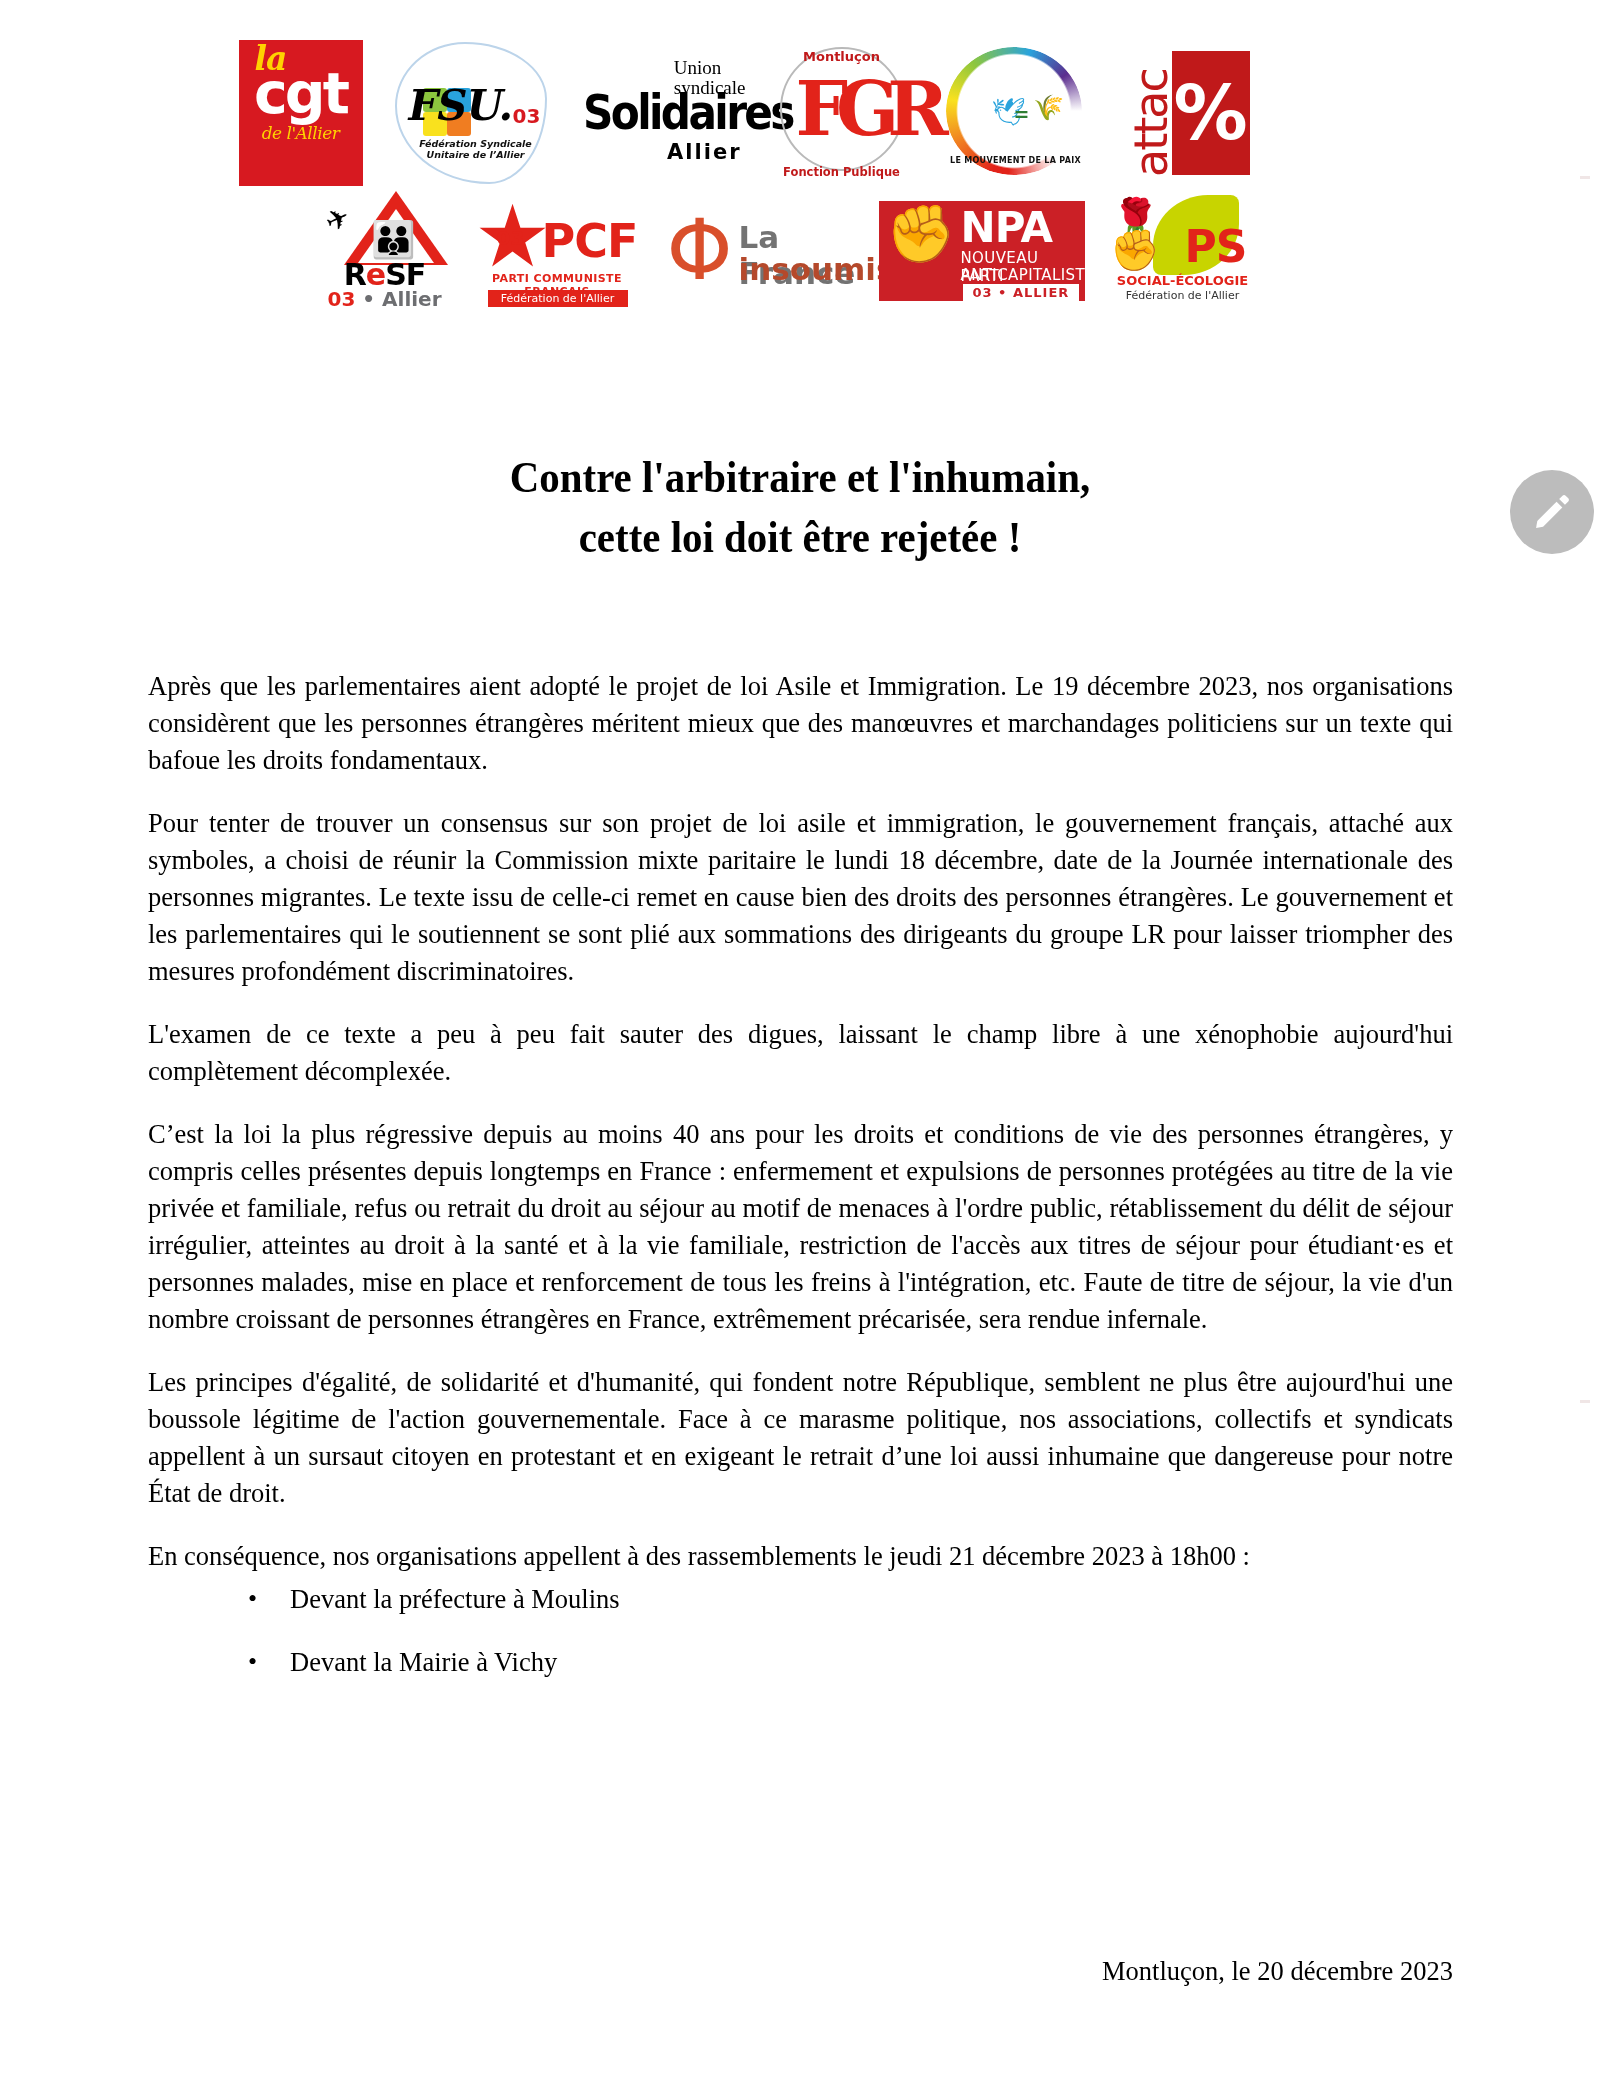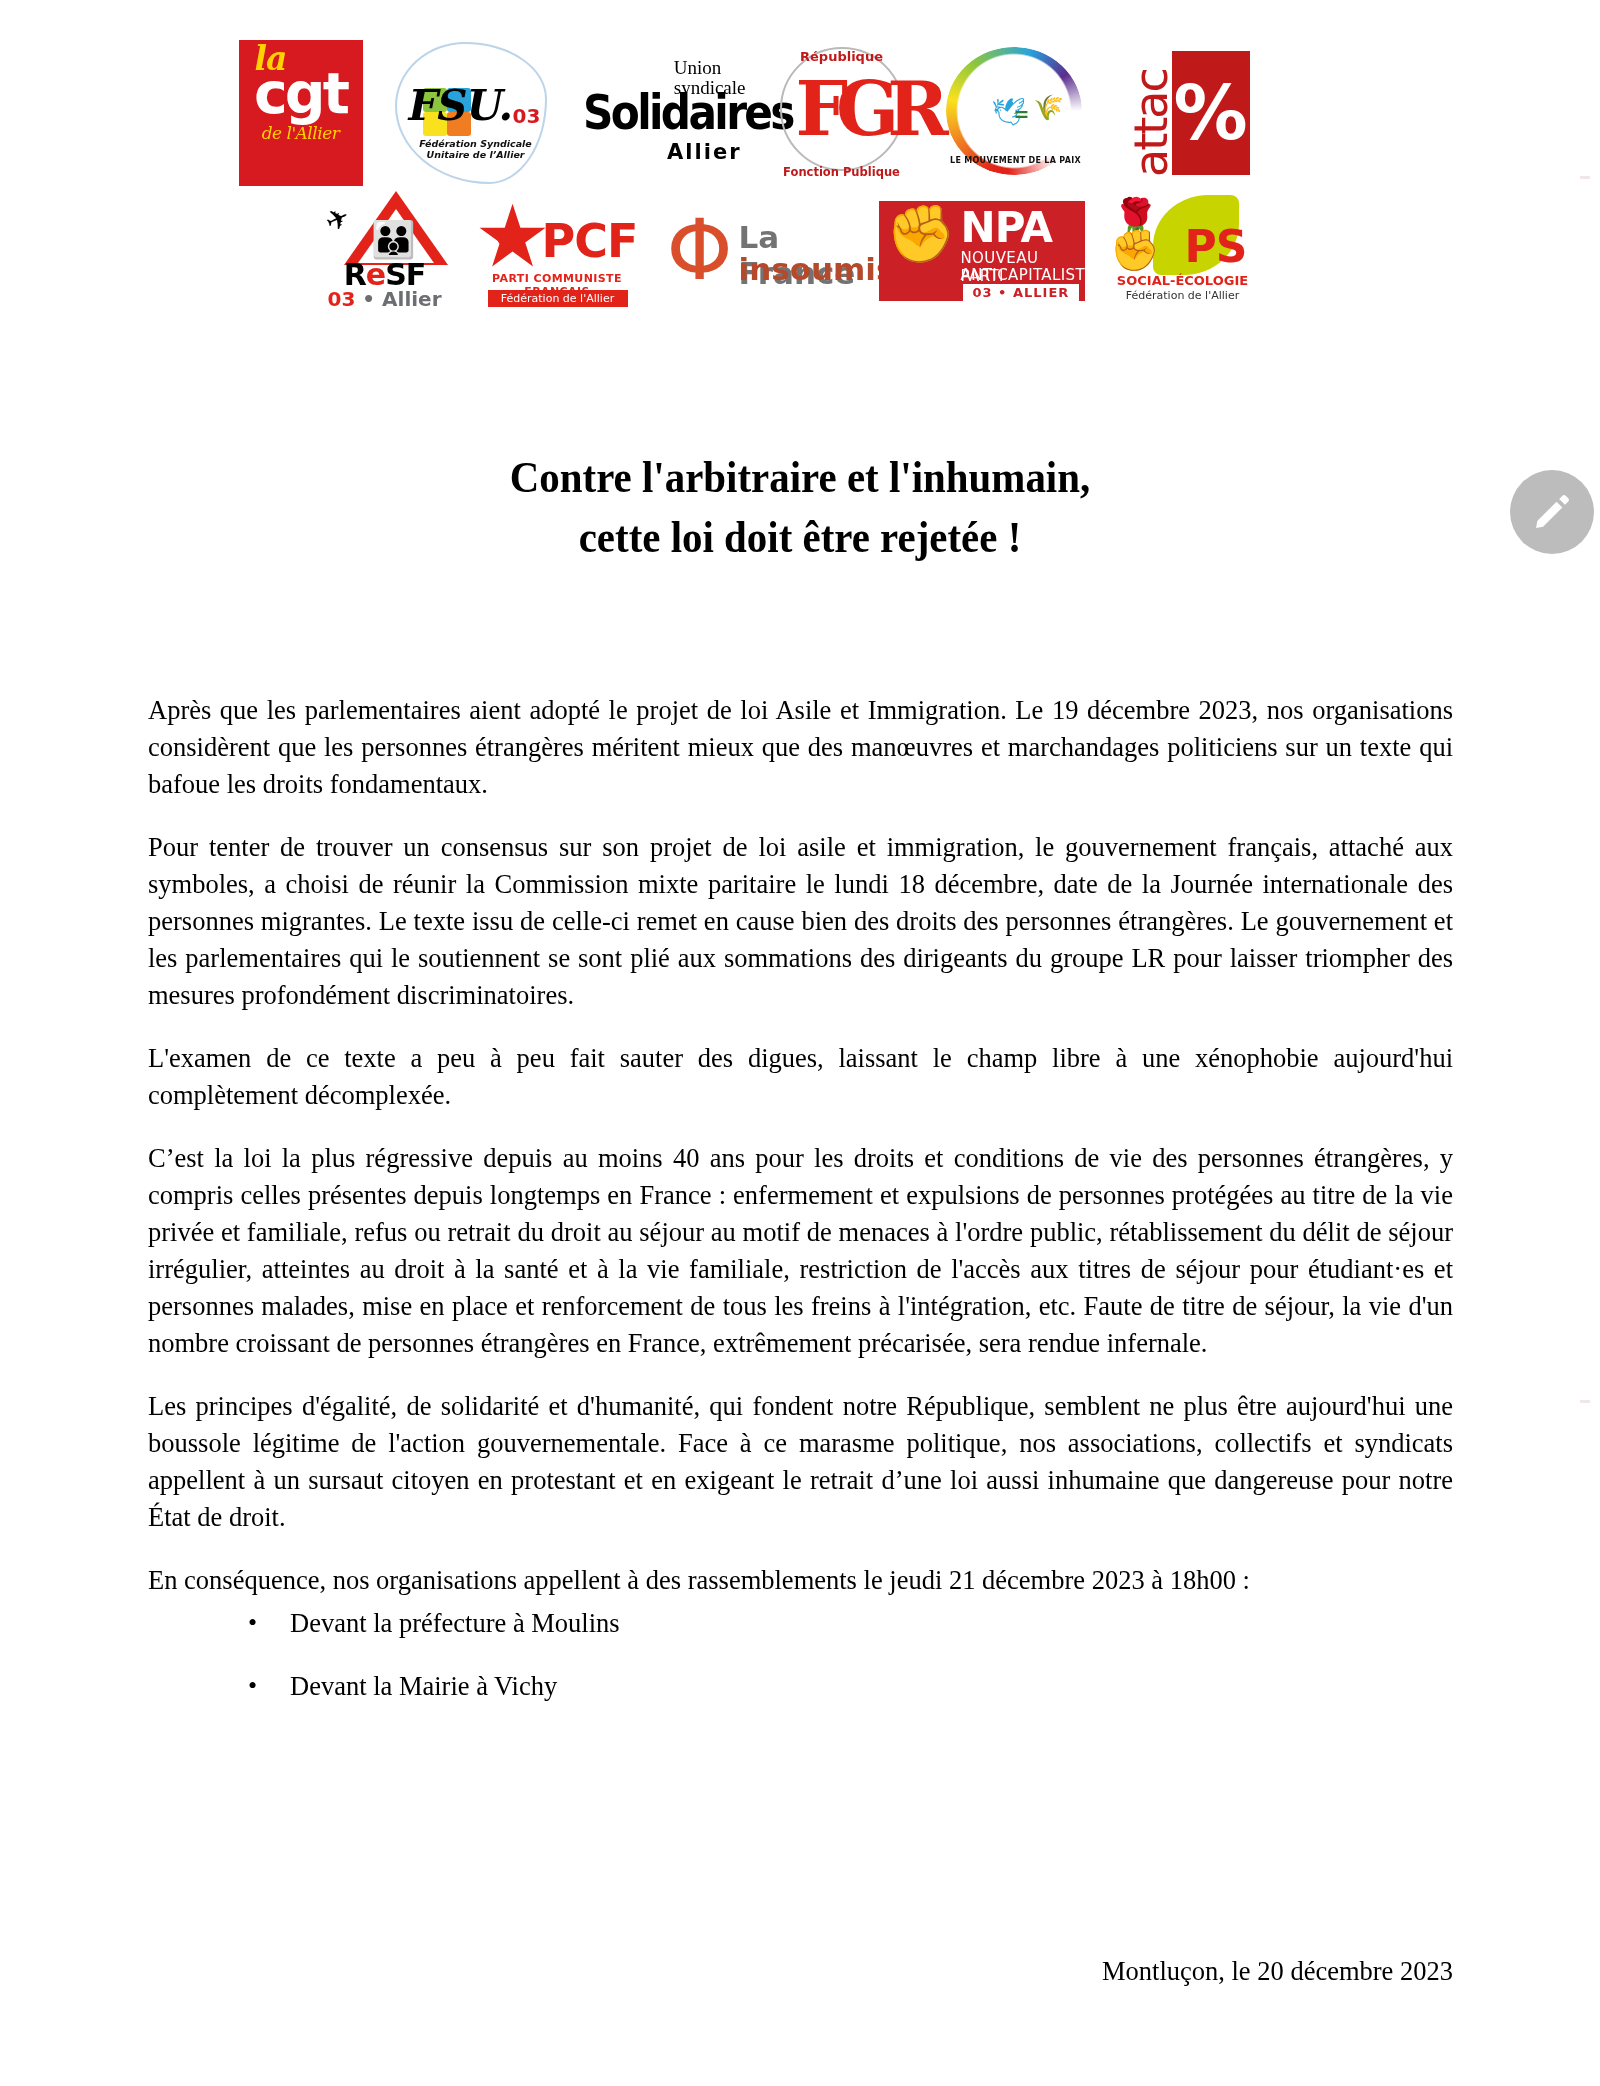--- a/index.html
+++ b/index.html
@@ -482,21 +482,20 @@
     color: #000;
     transform: scaleX(0.93);
   }
 
   
   #body-text {
     position: absolute;
     left: 148px;
     top: 668px;
     width: 1305px;
-    margin-top: 24px;
   }
   #body-text p {
     margin: 0 0 26px 0;
     font-family: "Liberation Serif", "DejaVu Serif", serif;
     font-size: 26.5px;
     line-height: 37px;
     text-align: justify;
     color: #000;
     hyphens: none;
   }
@@ -589,21 +588,21 @@
       <div class="union">
         <b>Union</b>
         <b>syndicale</b>
       </div>
       <div class="word">Solidaires</div>
       <div class="allier">Allier</div>
     </div>
 
     <div class="logo fgr">
       <div class="ring"></div>
-      <div class="arc-top">République</div>
+      <div class="arc-top">Montluçon</div>
       <div class="mono">FGR</div>
       <div class="arc-bot">Fonction Publique</div>
     </div>
 
     <div class="logo paix">
       <div class="rainbow"></div>
       <div class="dove">🕊</div>
       <div class="eq">=</div>
       <div class="wheat">🌾</div>
       <div class="caption">LE MOUVEMENT DE LA PAIX</div>

